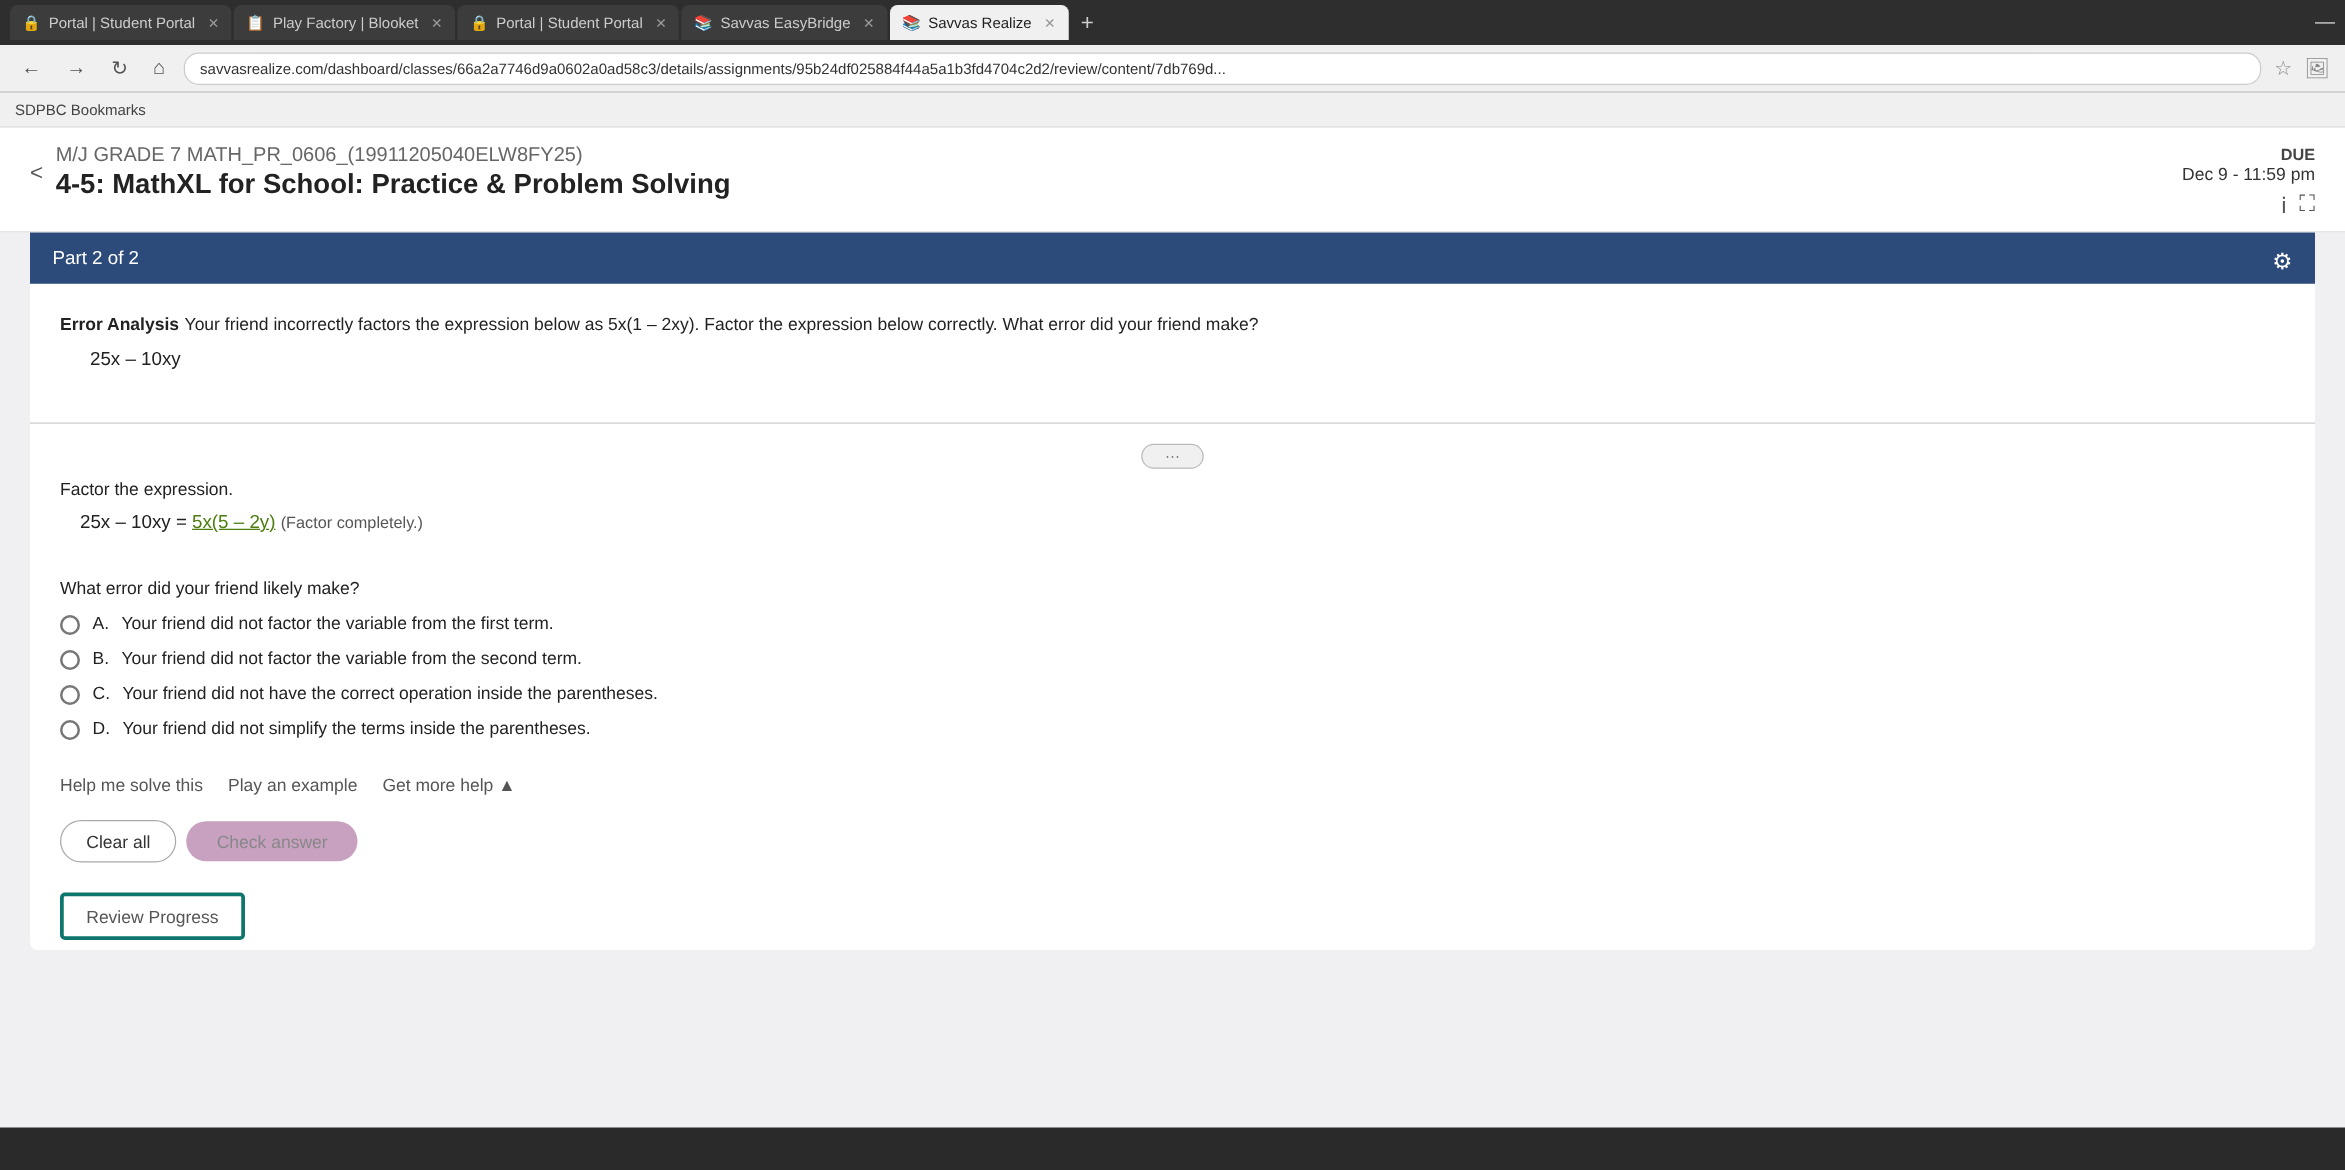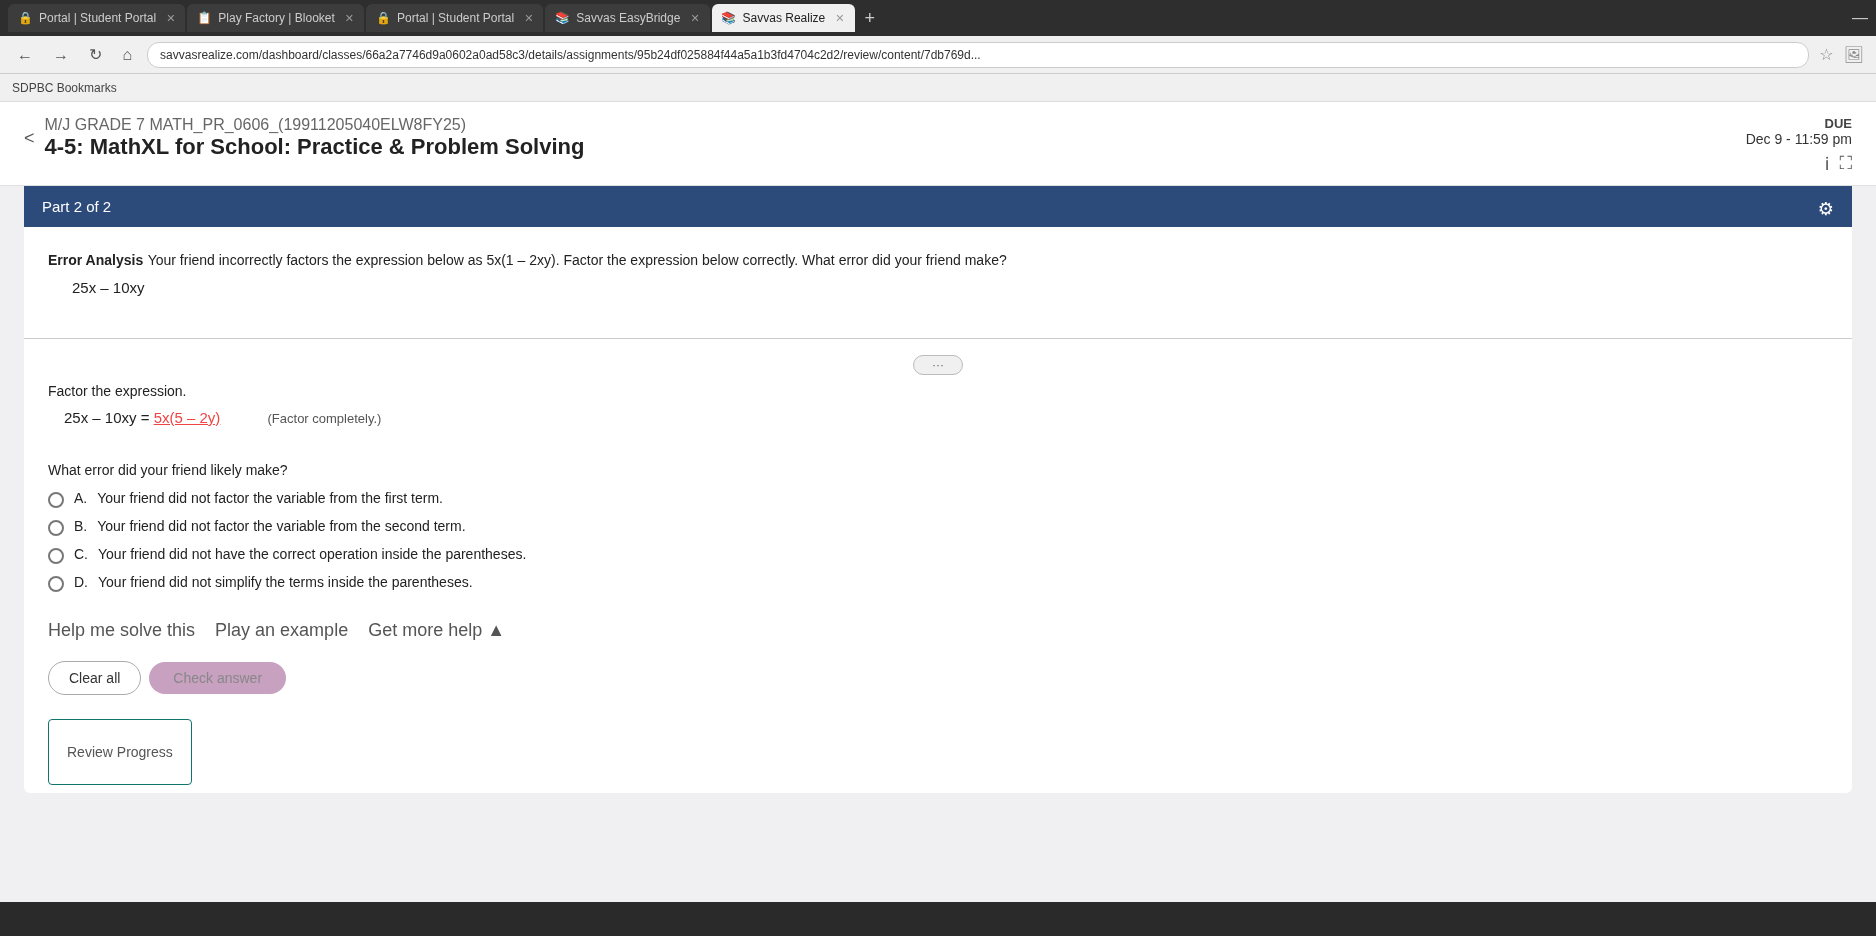--- a/index.html
+++ b/index.html
@@ -49,40 +49,40 @@
     .question-text { font-size: 14px; color: #222; display: inline; }
     .expression-line { font-size: 15px; color: #222; margin: 10px 0 10px 24px; }
 
     .divider { border: none; border-top: 1px solid #ccc; margin: 16px 0; }
 
     .ellipsis-btn { display: block; margin: 0 auto; background: #f0f0f0; border: 1px solid #bbb; border-radius: 10px; padding: 2px 10px; font-size: 12px; color: #666; cursor: pointer; width: 50px; text-align: center; }
 
     .factor-section { padding: 0 24px 16px 24px; }
     .factor-label { font-size: 14px; color: #222; margin-bottom: 10px; }
     .factor-equation { font-size: 15px; color: #222; margin-bottom: 4px; margin-left: 16px; }
-    .factor-highlight { color: #ef4444; text-decoration: underline; }
-    .factor-note { color: #555; font-size: 13px; margin-left: 43px; }
+    .factor-highlight { color: #4d7c0f; text-decoration: underline; }
+    .factor-note { color: #555; font-size: 13px; }
 
     .what-error-label { font-size: 14px; color: #222; margin: 16px 24px 12px 24px; }
 
     .options-list { padding: 0 24px 8px 24px; display: flex; flex-direction: column; gap: 10px; }
     .option-row { display: flex; align-items: flex-start; gap: 10px; font-size: 14px; color: #222; }
     .radio-circle { width: 16px; height: 16px; border-radius: 50%; border: 2px solid #777; display: inline-block; flex-shrink: 0; margin-top: 2px; cursor: pointer; }
     .option-label { font-weight: 500; }
 
     
     .bottom-actions { padding: 20px 24px 12px 24px; display: flex; align-items: center; gap: 20px; }
-    .help-link { color: #555; font-size: 18px; font-weight: 500; cursor: pointer; text-decoration: none; border: none; background: none; }
+    .help-link { color: #555; font-size: 14px; font-weight: 500; cursor: pointer; text-decoration: none; border: none; background: none; }
 
     
     .bottom-buttons-row { display: flex; justify-content: flex-start; gap: 8px; padding: 8px 24px 16px 24px; align-items: center; }
     .clear-all-btn { background: white; border: 1px solid #aaa; border-radius: 20px; padding: 8px 20px; font-size: 14px; color: #333; cursor: pointer; }
     .check-answer-btn { background: #c8a0c0; border: none; border-radius: 20px; padding: 8px 24px; font-size: 14px; color: #888; cursor: pointer; }
 
-    .review-progress-btn { margin: 8px 24px; background: white; border: 1px solid #0f766e; border-radius: 4px; padding: 24px 18px; font-size: 14px; color: #555; cursor: pointer; }
+    .review-progress-btn { margin: 8px 24px; background: white; border: 3px solid #0f766e; border-radius: 4px; padding: 8px 18px; font-size: 14px; color: #555; cursor: pointer; }
 
     
     .tab-favicon { font-size: 12px; }
   </style>
 </head>
 <body>
 
 <div class="browser-frame">
 
   <div class="tab-bar">

